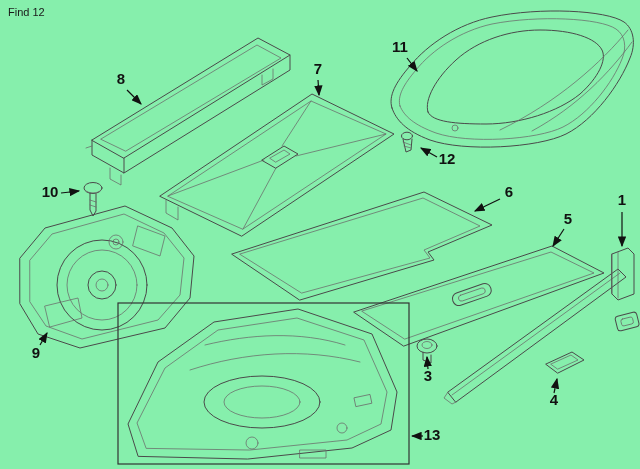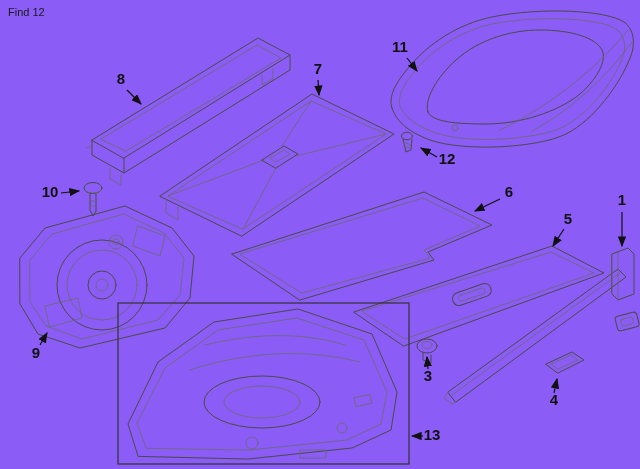--- a/index.html
+++ b/index.html
@@ -1,16 +1,16 @@
 <!DOCTYPE html>
 <html><head>
 <meta charset="utf-8">
 <style>
   html,body{margin:0;padding:0;background:#ffffff;}
-  .stage{position:relative;width:640px;height:469px;background:#8b5cf6;overflow:hidden;
+  .stage{position:relative;width:640px;height:469px;background:#86efac;overflow:hidden;
          font-family:"Liberation Sans",sans-serif;}
   .find-label{position:absolute;top:6px;left:8px;font-size:11px;color:#1a1a1a;}
   svg{position:absolute;top:0;left:0;}
   .sk{fill:none;stroke:#4a4a4a;stroke-width:1;stroke-linejoin:round;stroke-linecap:round;}
   .sk2{fill:none;stroke:#6a6a6a;stroke-width:0.75;stroke-linejoin:round;stroke-linecap:round;}
   .box{fill:none;stroke:#333;stroke-width:1.2;}
   .leader{stroke:#111;stroke-width:1.2;fill:none;}
   .callout text{font:bold 15px "Liberation Sans",sans-serif;fill:#111;text-anchor:middle;}
   .callout{cursor:pointer;}
 </style>

